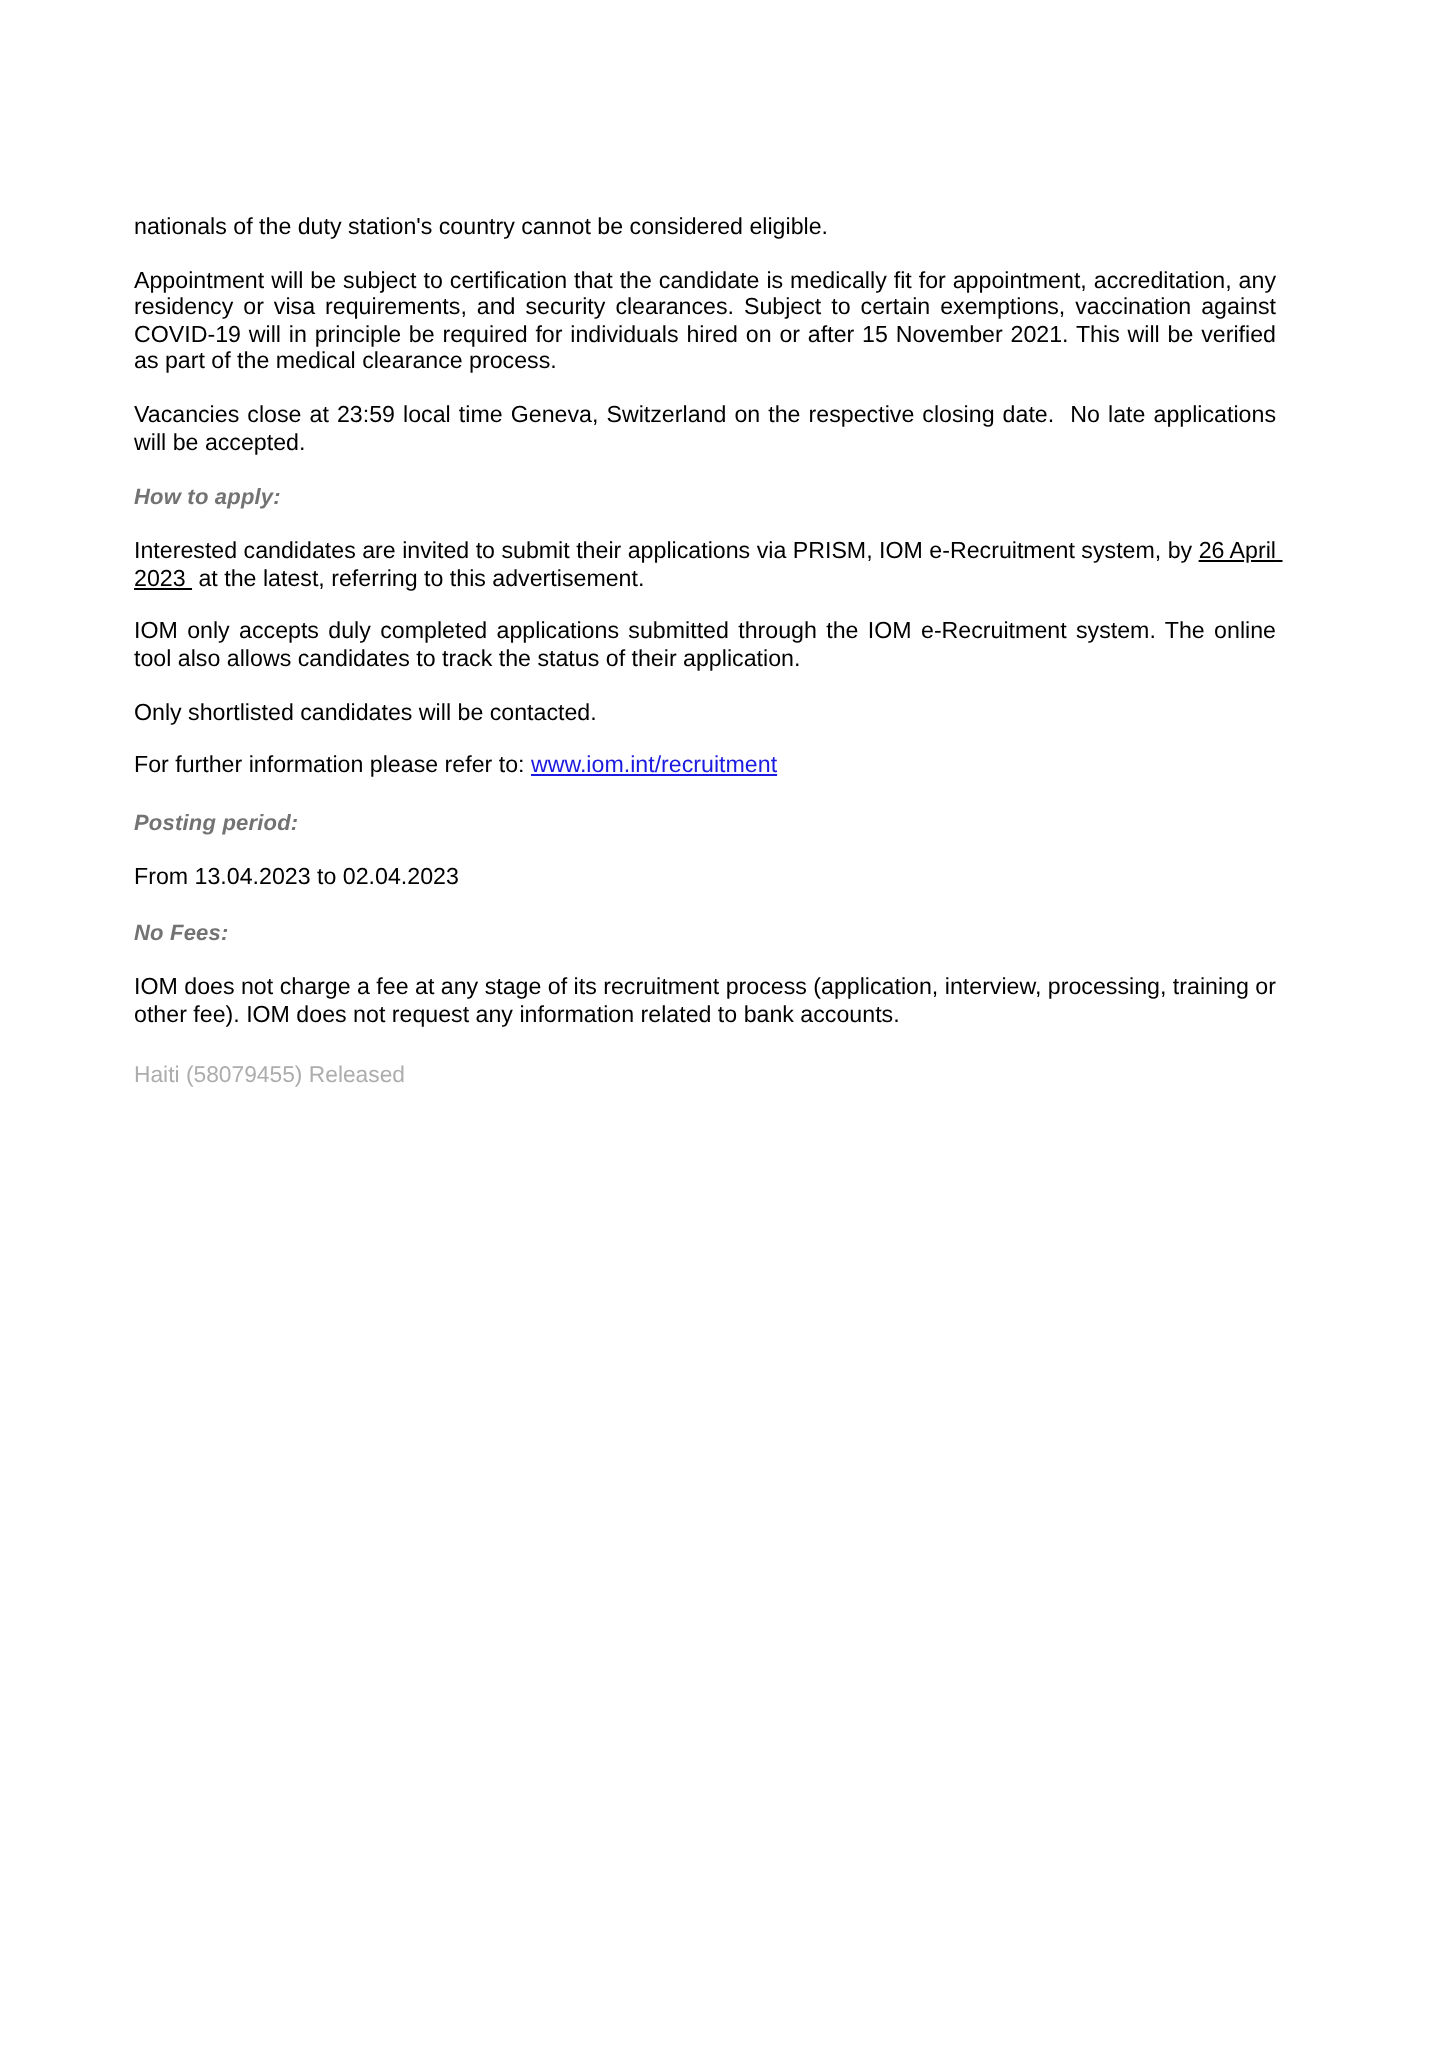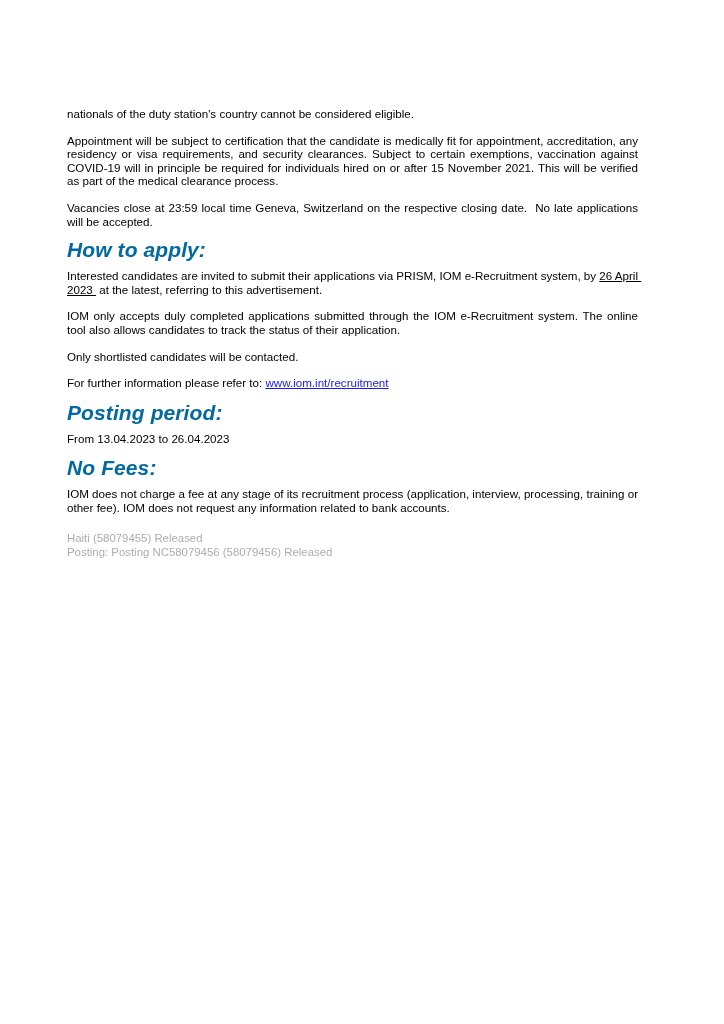--- a/index.html
+++ b/index.html
@@ -31,26 +31,26 @@
     margin: 0 0 13px 0;
     font-size: 11.6px;
     line-height: 13.6px;
     text-align: justify;
     text-justify: inter-word;
     color: #000000;
     white-space: pre-wrap;
   }
   h2.section-head {
     margin: 4px 0 11px 0;
-    font-size: 21px;
+    font-size: 11px;
     line-height: 17px;
     font-weight: bold;
     font-style: italic;
     letter-spacing: 0.1px;
-    color: #0369a1;
+    color: #737373;
   }
   h2.section-head.tight-top {
     margin-top: 14px;
   }
   .underlined {
     text-decoration: underline;
     text-underline-offset: 1px;
   }
   a.doc-link {
     color: #1a1ae0;
@@ -101,29 +101,28 @@
     <p class="body-par"><span>Interested candidates are invited to submit their applications via PRISM, IOM e-Recruitment system, by </span><span class="underlined">26 April 2023 </span><span> at the latest, referring to this advertisement.</span></p>
 
     <p class="body-par">IOM only accepts duly completed applications submitted through the IOM e-Recruitment system. The online tool also allows candidates to track the status of their application.</p>
 
     <p class="body-par">Only shortlisted candidates will be contacted.</p>
 
     <p class="body-par"><span>For further information please refer to: </span><a class="doc-link" href="#">www.iom.int/recruitment</a></p>
 
     <h2 class="section-head tight-top">Posting period:</h2>
 
-    <p class="body-par">From 13.04.2023 to 26.04.2023</p>
+    <p class="body-par">From 13.04.2023 to 02.04.2023</p>
 
     <h2 class="section-head tight-top">No Fees:</h2>
 
     <p class="body-par">IOM does not charge a fee at any stage of its recruitment process (application, interview, processing, training or other fee). IOM does not request any information related to bank accounts.</p>
 
     <div class="meta-block">
       <span class="meta-line">Haiti (58079455) Released</span>
-      <span class="meta-line">Posting: Posting NC58079456 (58079456) Released</span>
     </div>
 
   </div>
 
   <div class="page-footer">
     <span class="footer-inner">Page 6 /   6</span>
   </div>
 
 </div>
 

